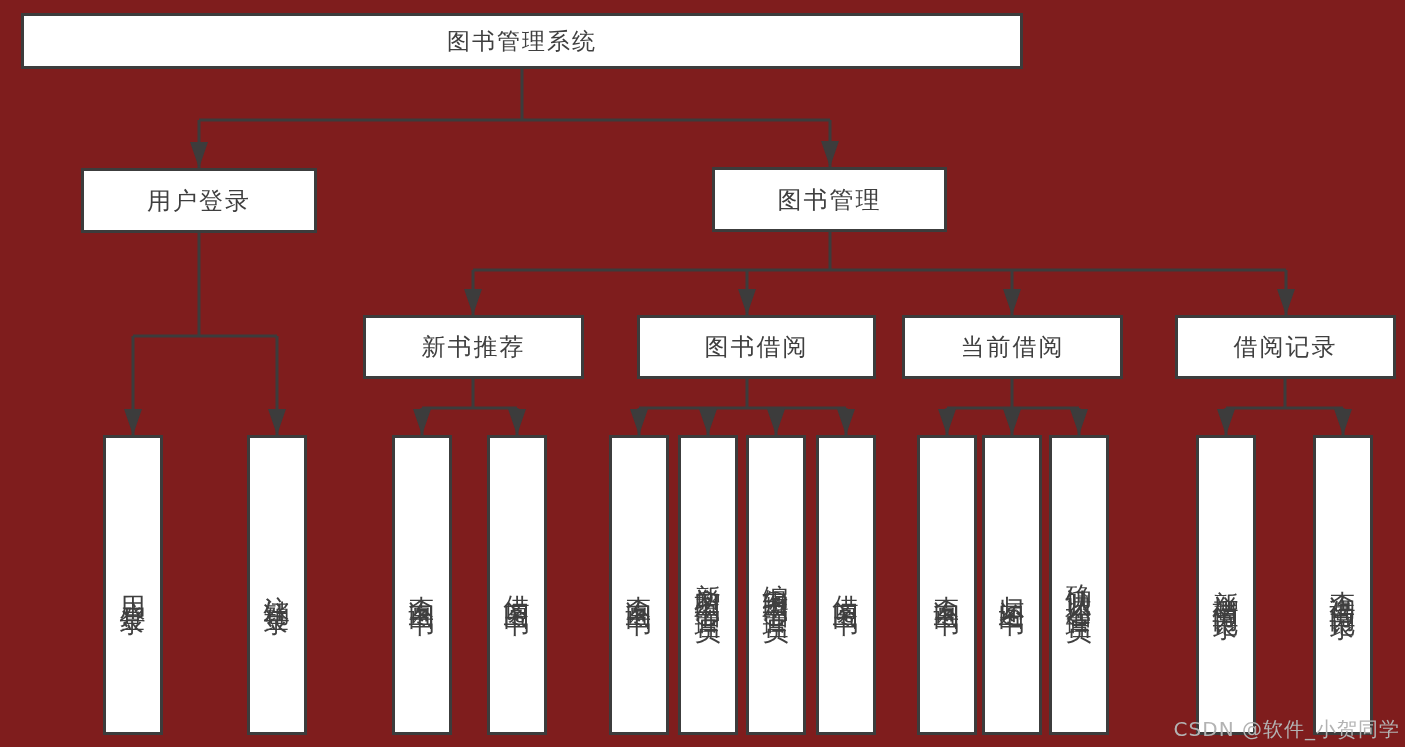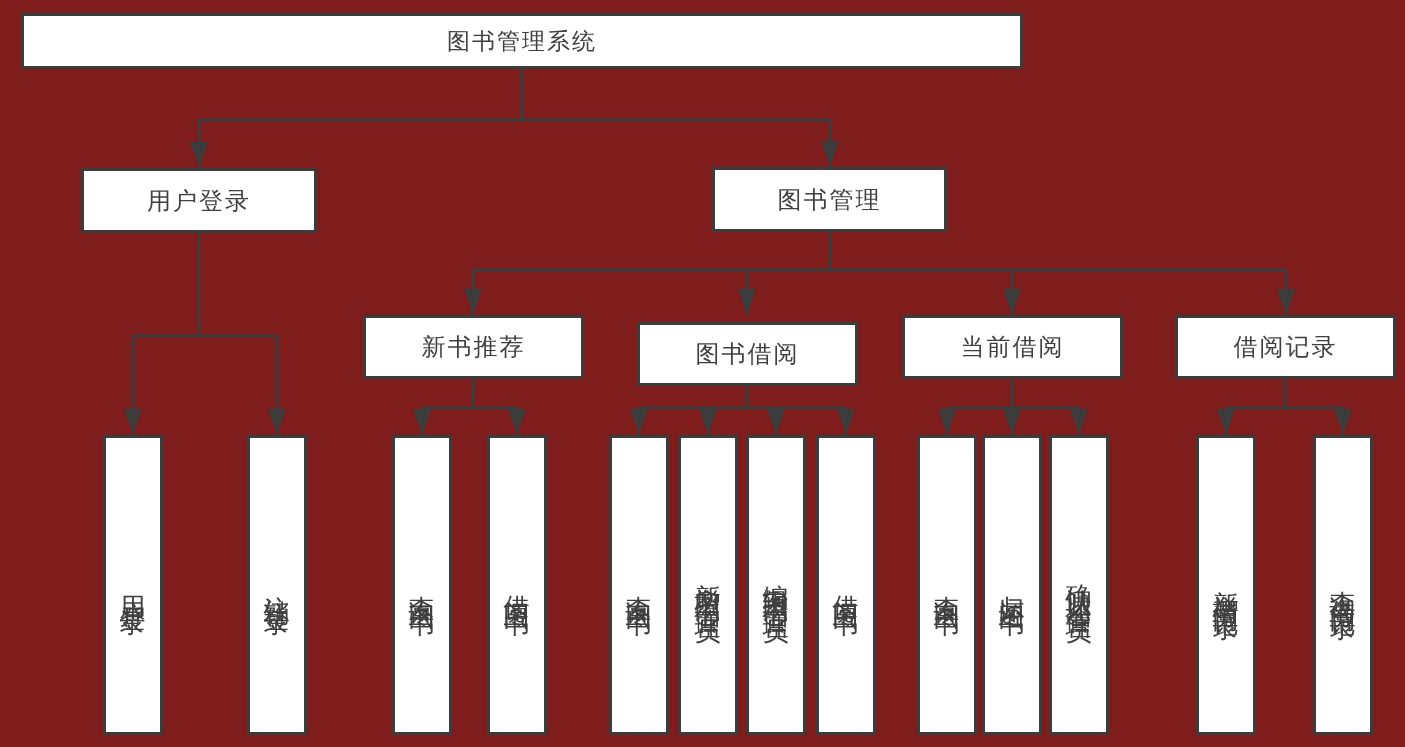--- a/index.html
+++ b/index.html
@@ -108,21 +108,21 @@
   <div class="box" style="left:81px;top:168px;width:236px;height:65px">
     <span class="hlabel">用户登录</span>
   </div>
   <div class="box" style="left:363px;top:315px;width:221px;height:64px">
     <span class="hlabel">新书推荐</span>
   </div>
 
   <div class="box" style="left:712px;top:167px;width:235px;height:65px">
     <span class="hlabel">图书管理</span>
   </div>
-  <div class="box" style="left:637px;top:322px;width:221px;height:64px">
+  <div class="box" style="left:637px;top:315px;width:239px;height:64px">
     <span class="hlabel">图书借阅</span>
   </div>
   <div class="box" style="left:902px;top:315px;width:221px;height:64px">
     <span class="hlabel">当前借阅</span>
   </div>
   <div class="box" style="left:1175px;top:315px;width:221px;height:64px">
     <span class="hlabel">借阅记录</span>
   </div>
 
   <div class="box" style="left:103px;top:435px;width:60px;height:300px">
@@ -162,14 +162,15 @@
     <span class="vlabel">确认归还（管理员）</span>
   </div>
 
   <div class="box" style="left:1196px;top:435px;width:60px;height:300px">
     <span class="vlabel">新增借阅记录</span>
   </div>
   <div class="box" style="left:1313px;top:435px;width:60px;height:300px">
     <span class="vlabel">查询借阅记录</span>
   </div>
 
+  <div class="watermark">CSDN @软件_小贺同学</div>
 
 </div>
 
 </body></html>

